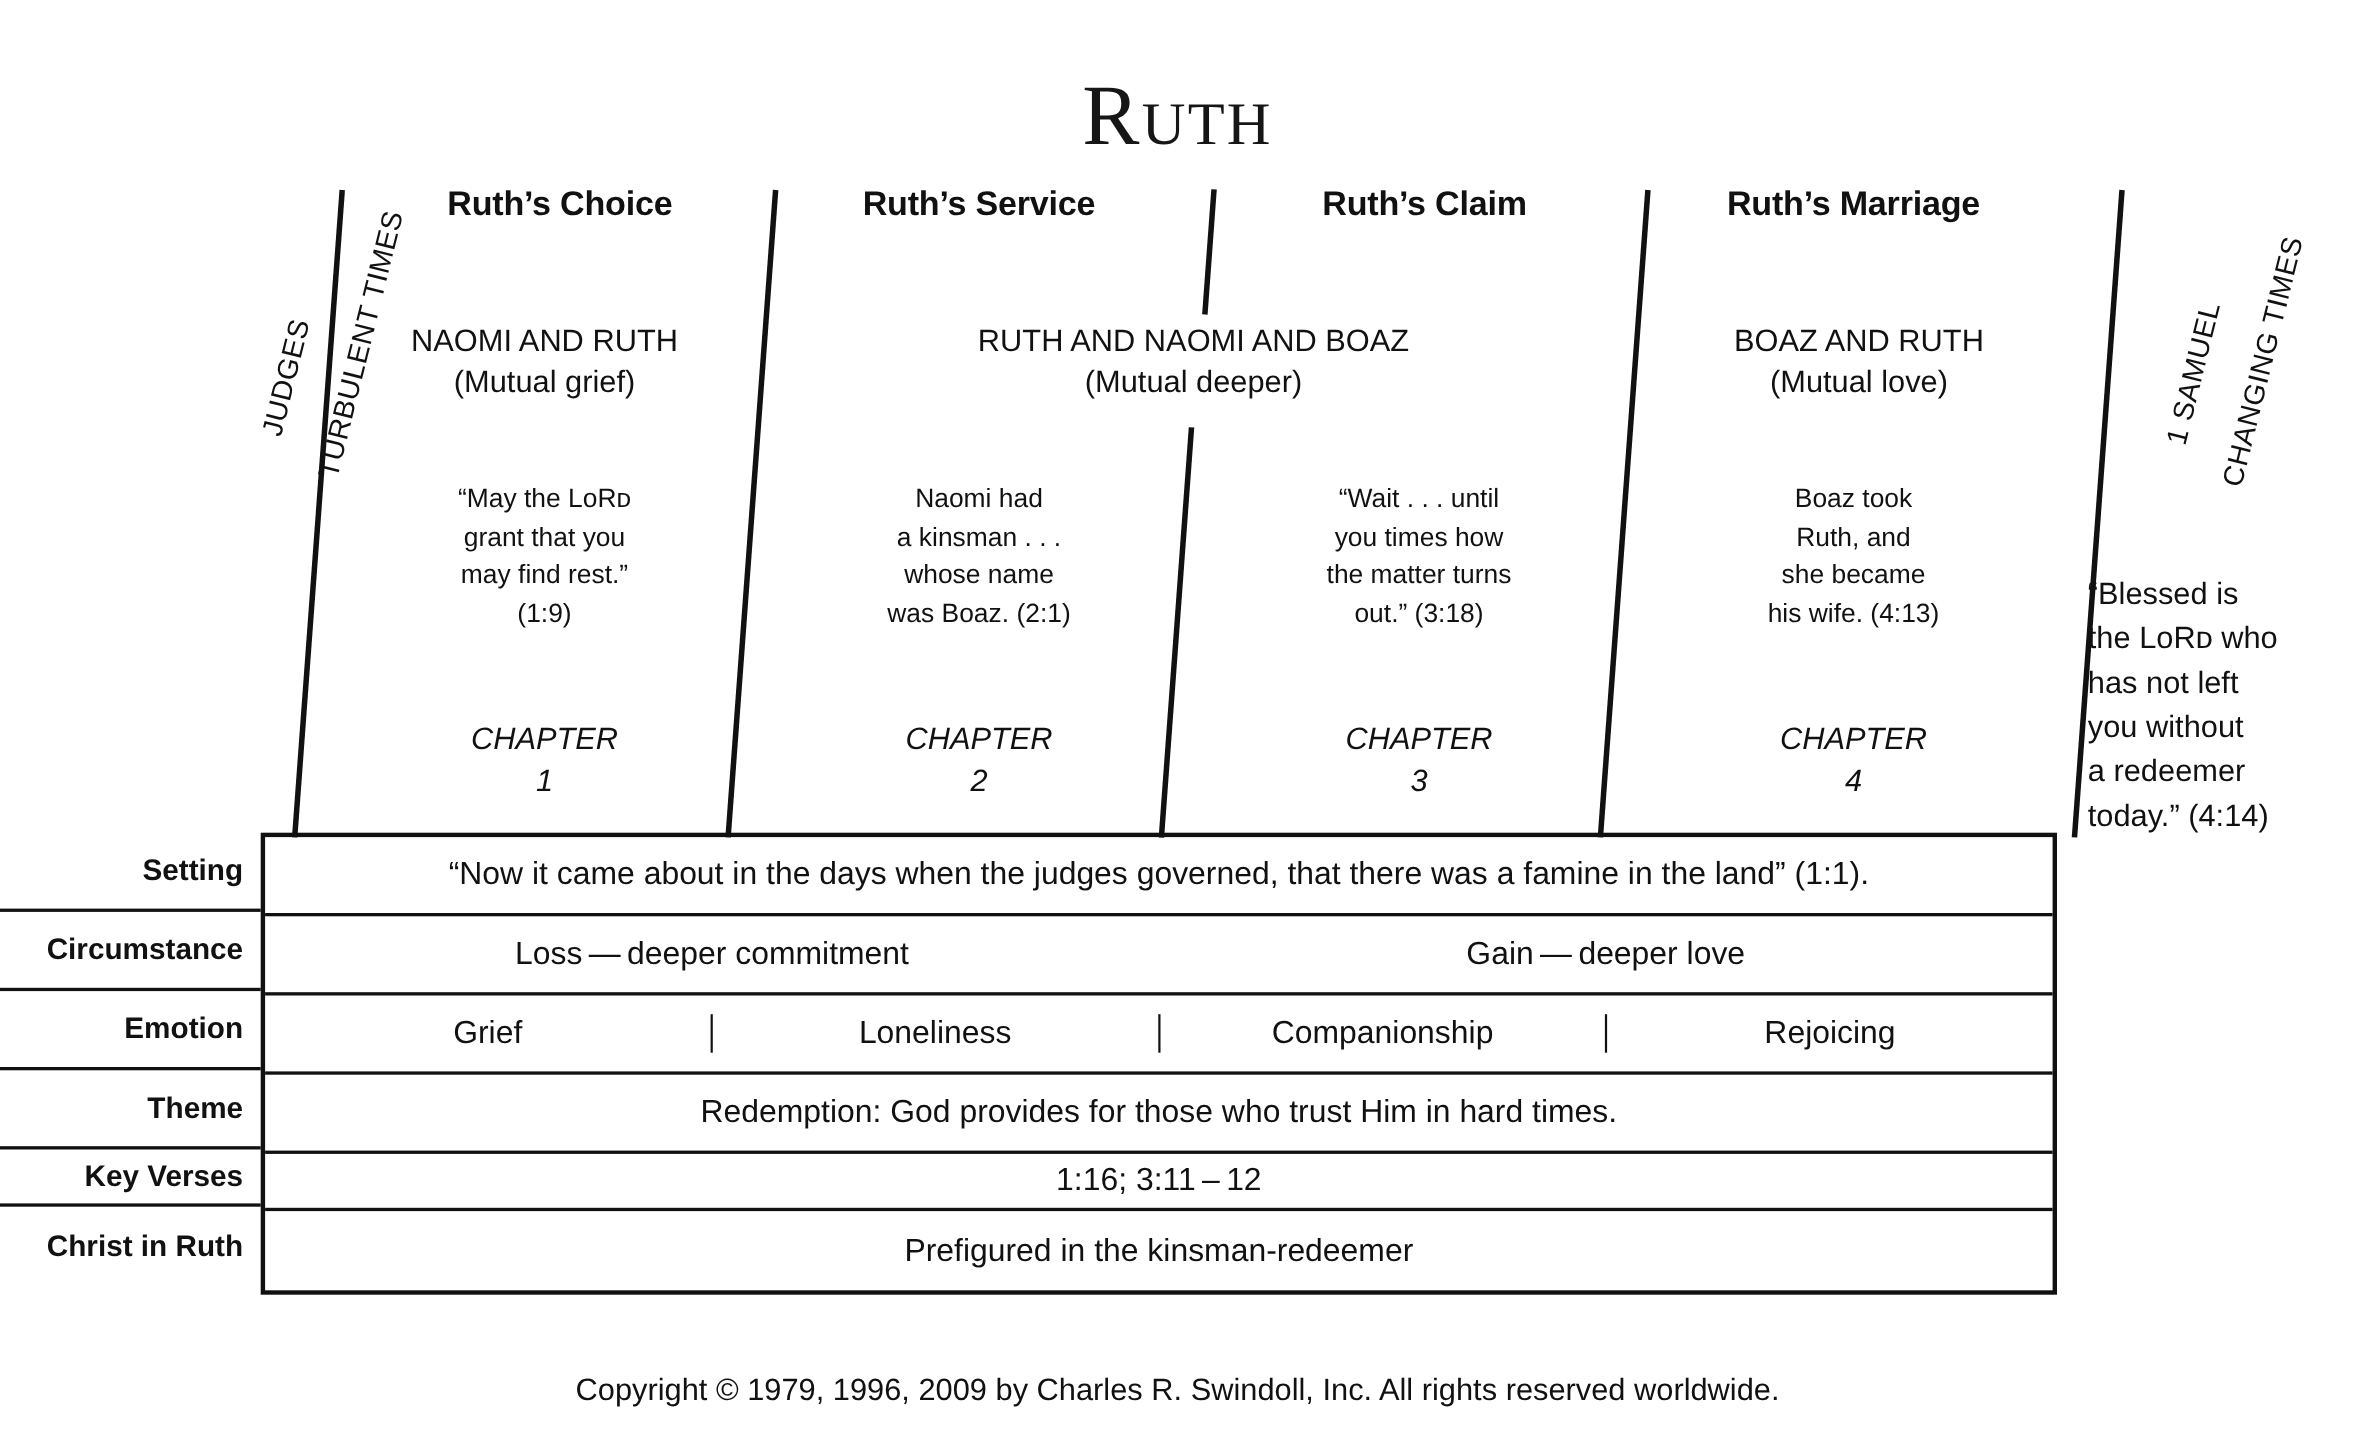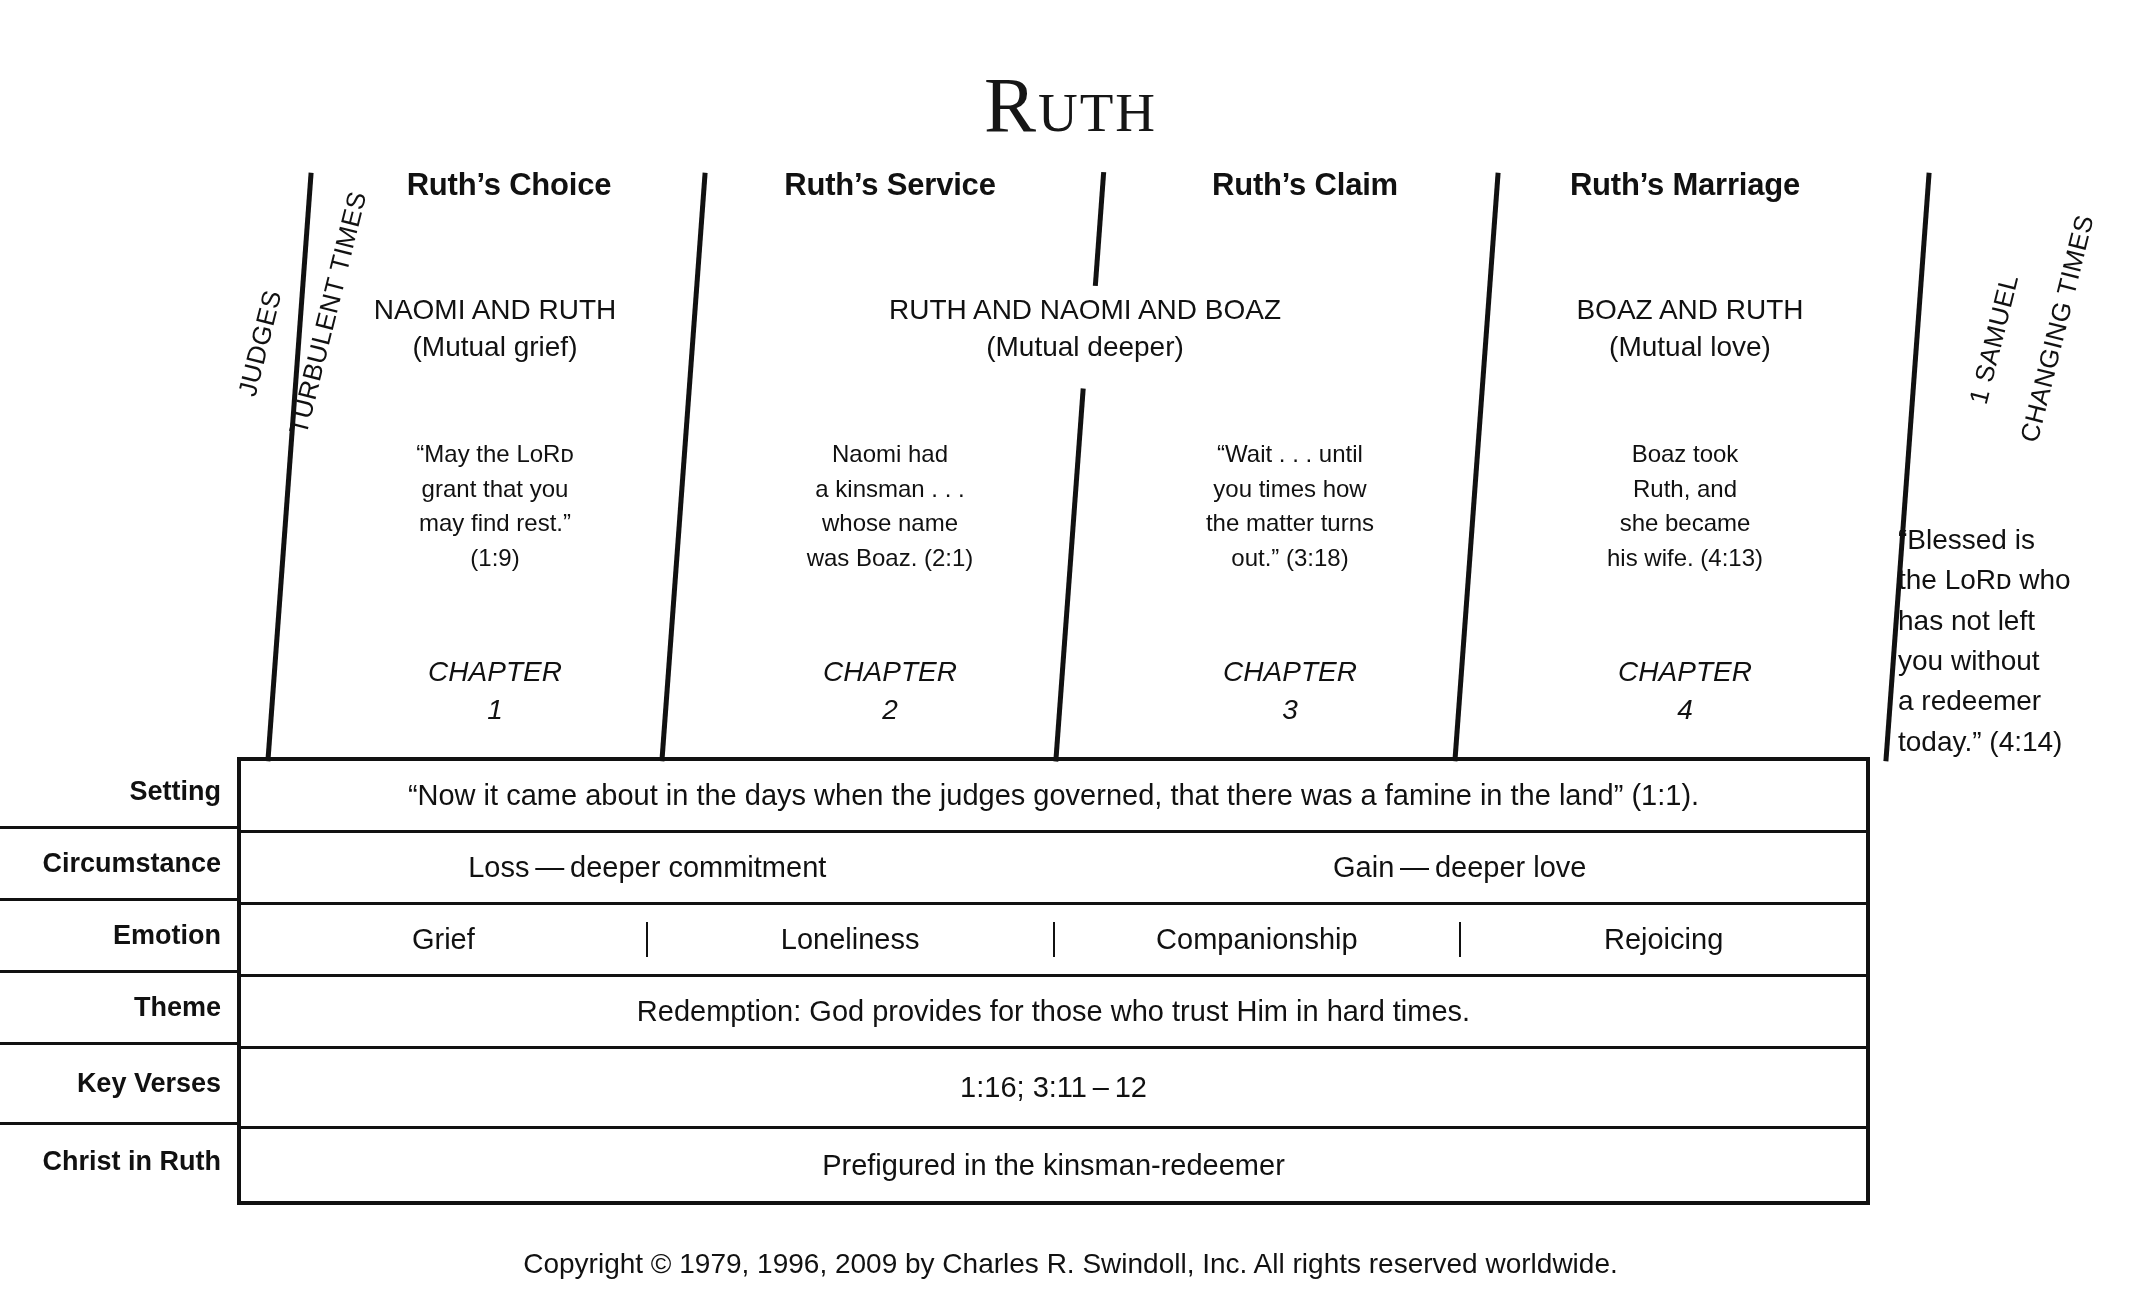--- a/index.html
+++ b/index.html
@@ -83,21 +83,21 @@
     flex:1 1 0;text-align:center;
     font-size:29px;line-height:1.2;
     padding:0 6px;box-sizing:border-box;
   }
   .vsep{border-right:2px solid #111;}
 
   .h-setting     {height:72px;}
   .h-circumstance{height:72px;}
   .h-emotion     {height:72px;}
   .h-theme       {height:72px;}
-  .h-keyverses   {height:80px;}
+  .h-keyverses   {height:52px;}
   .h-christ      {height:72px;}
 
   
   #row-labels{
     position:absolute;left:0;top:757px;width:237px;
   }
   .rlabel{
     display:flex;align-items:center;justify-content:flex-end;
     padding-right:16px;box-sizing:border-box;
     font-size:27px;font-weight:bold;
@@ -136,21 +136,21 @@
   <div class="slant" style="left:1474px;top:172px;width:5px;height:590px;transform:rotate(4.2deg);"></div>
 
   <div class="slant" style="left:1905px;top:172px;width:5px;height:590px;transform:rotate(4.2deg);"></div>
 
   <div class="col" style="left:319px;width:380px;">
     <div class="col-title">Ruth’s Choice</div>
   </div>
   <div class="col" style="left:700px;width:380px;">
     <div class="col-title">Ruth’s Service</div>
   </div>
-  <div class="col" style="left:1105px;width:380px;padding-left:10px;">
+  <div class="col" style="left:1105px;width:380px;">
     <div class="col-title">Ruth’s Claim</div>
   </div>
   <div class="col" style="left:1495px;width:380px;">
     <div class="col-title">Ruth’s Marriage</div>
   </div>
 
   <div class="pair-line" style="left:300px;top:292px;width:390px;">
     <span>NAOMI AND RUTH</span>
     <span class="sub">(Mutual grief)</span>
   </div>

